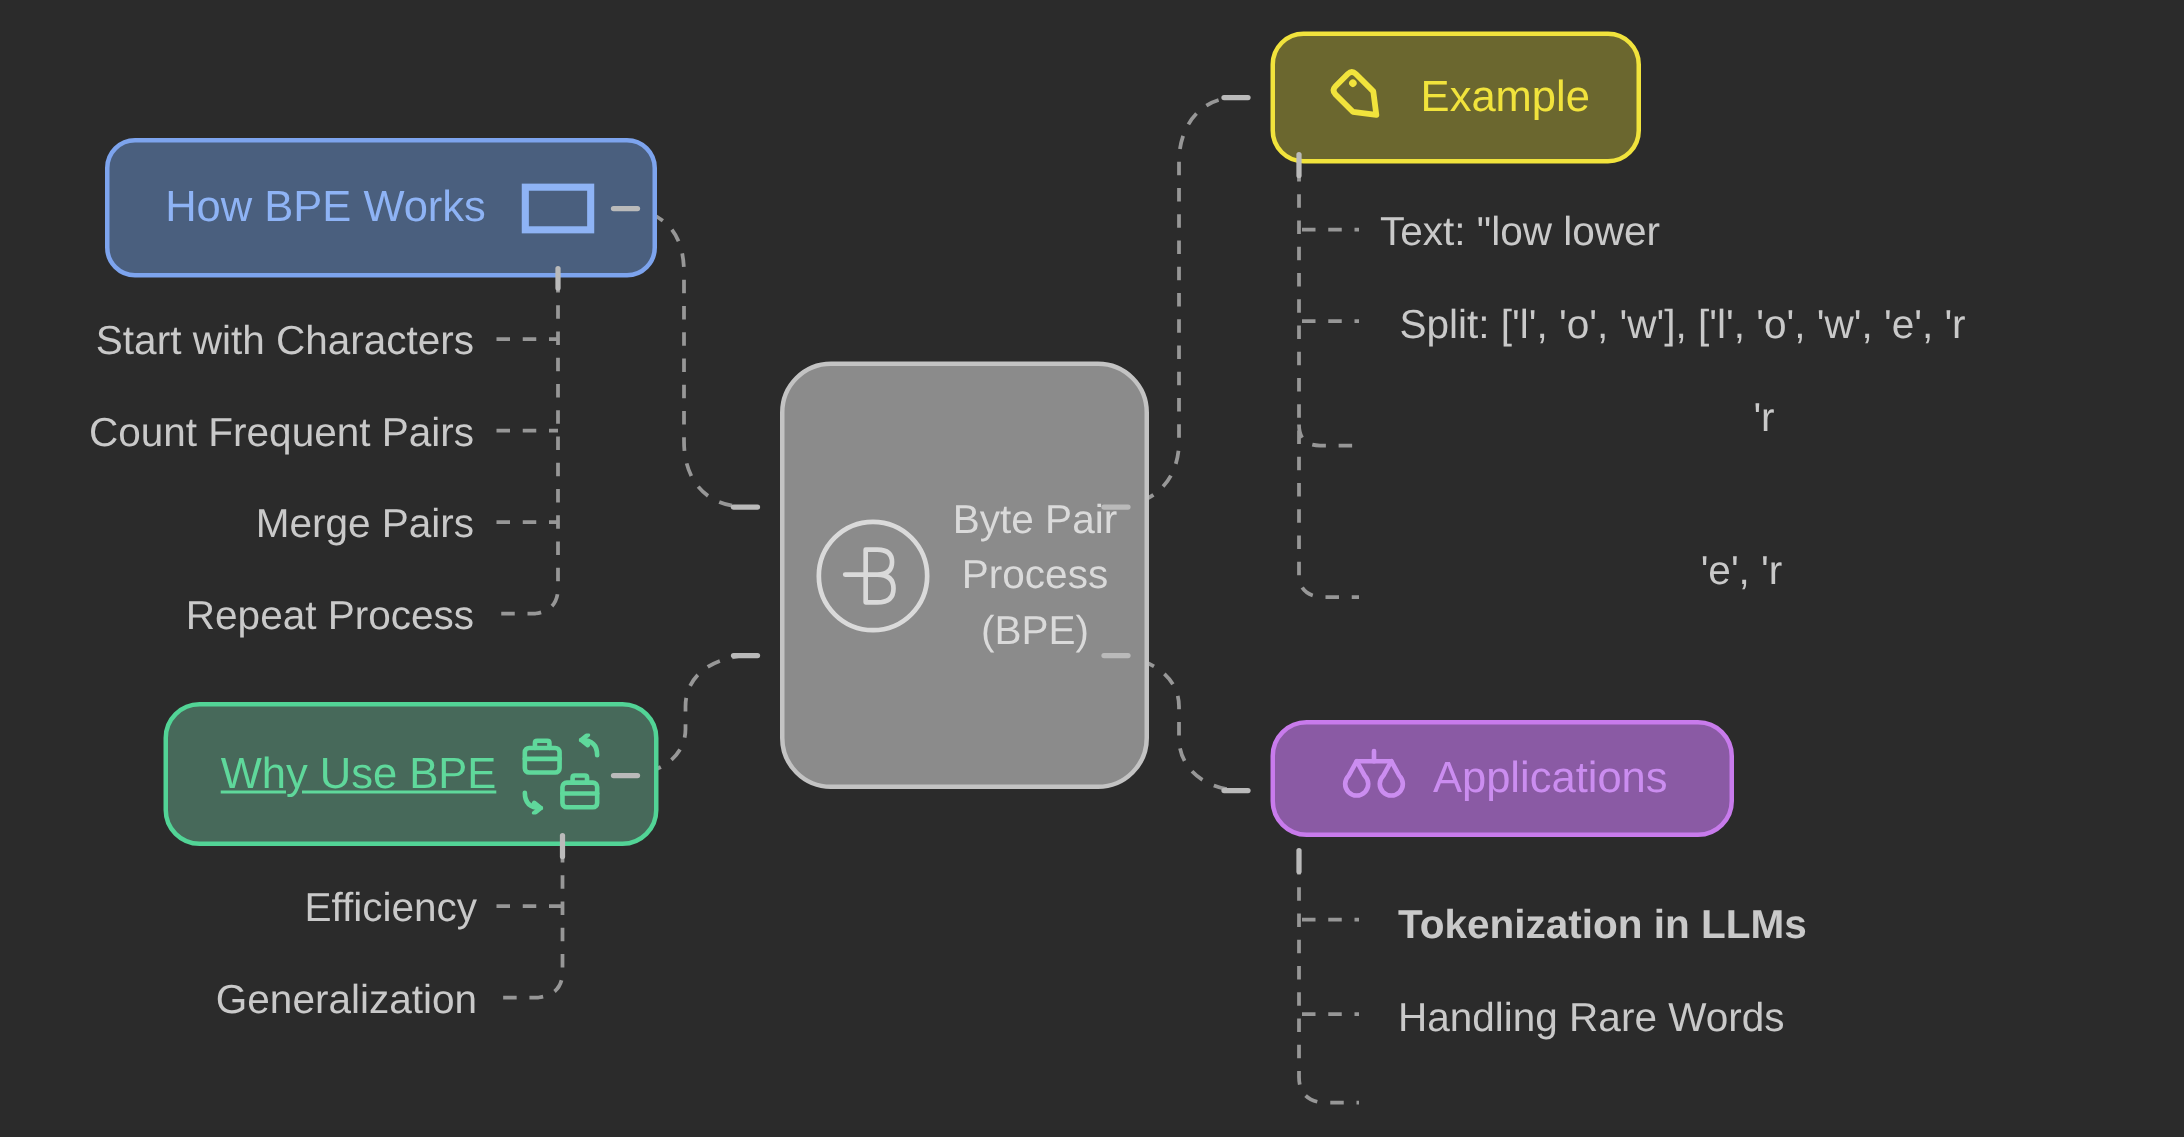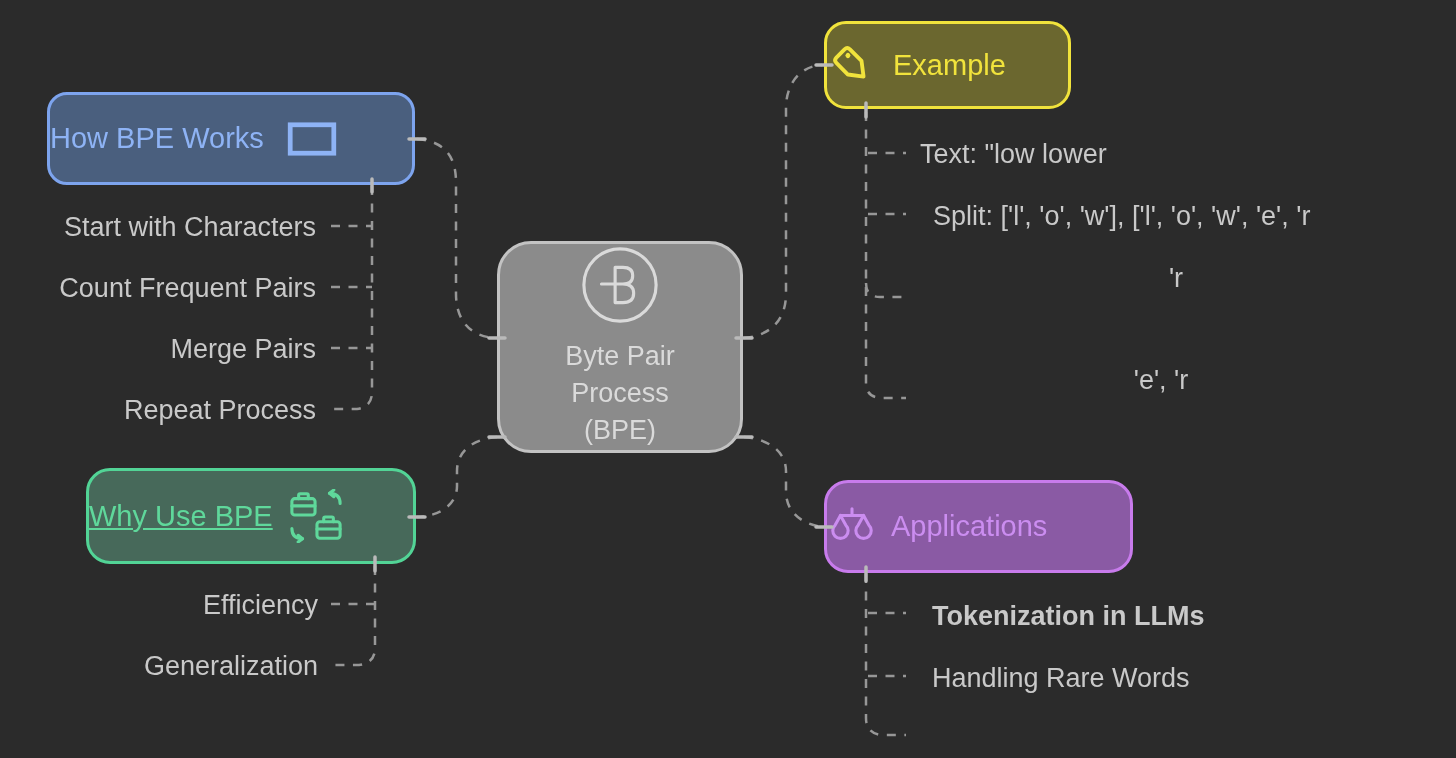--- a/index.html
+++ b/index.html
@@ -16,42 +16,42 @@
   html,body{width:1456px;height:758px;overflow:hidden;}
   body{background:var(--bg);font-family:"Liberation Sans",sans-serif;}
   #canvas{position:relative;width:1456px;height:758px;background:var(--bg);}
 
   svg.layer{position:absolute;left:0;top:0;width:1456px;height:758px;pointer-events:none;}
   #connector-layer{z-index:1;}
   #tick-layer{z-index:3;}
   #connector-layer path{fill:none;stroke:var(--connector);stroke-width:2.5;stroke-dasharray:9 8.5;}
   #tick-layer path{fill:none;stroke:var(--tick);stroke-width:3.5;stroke-linecap:round;}
 
-  .node{position:absolute;z-index:2;display:flex;align-items:center;justify-content:flex-start;cursor:pointer;}
+  .node{position:absolute;z-index:2;display:flex;align-items:center;justify-content:center;cursor:pointer;margin-left:23px;}
   .node .icon{display:flex;align-items:center;justify-content:center;flex:none;}
 
   .node-how{left:47px;top:92px;width:368px;height:93px;border:3px solid var(--blue_border);
     background:var(--blue_fill);border-radius:20px;color:var(--blue_text);gap:22px;}
   .node-how .title{font-size:29px;}
 
   .node-example{left:824px;top:21px;width:247px;height:88px;border:3.5px solid var(--yellow_border);
     background:var(--yellow_fill);border-radius:22px;color:var(--yellow_text);gap:16px;}
   .node-example .title{font-size:29px;}
 
   .node-why{left:86px;top:468px;width:330px;height:96px;border:3px solid var(--green_border);
     background:var(--green_fill);border-radius:24px;color:var(--green_text);gap:16px;text-decoration:underline;}
   .node-why .title{font-size:29px;}
 
-  .node-applications{left:824px;top:480px;width:309px;height:93px;border:3px solid var(--purple_border);
+  .node-applications{left:824px;top:480px;width:309px;height:78px;border:3px solid var(--purple_border);
     background:var(--purple_fill);border-radius:24px;color:var(--purple_text);gap:14px;}
   .node-applications .title{font-size:29px;}
 
-  .node-center{left:497px;top:241px;width:246px;height:212px;border:3px solid var(--gray_border);
+  .node-center{left:497px;top:241px;width:246px;height:285px;border:3px solid var(--gray_border);
     background:var(--gray_fill);border-radius:34px;color:var(--gray_text);
-    flex-direction:column;gap:12px;}
+    flex-direction:row;gap:12px;}
   .node-center .center-text{text-align:center;font-size:27px;line-height:37px;color:var(--gray_text);}
 
   .child-label{position:absolute;z-index:2;font-size:27px;color:var(--child_text);
     white-space:nowrap;cursor:pointer;line-height:30px;}
   .align-right{text-align:right;}
   .align-center{text-align:center;white-space:normal;}
   .align-center div{white-space:nowrap;line-height:37px;}
 </style>
 </head>
 <body>

